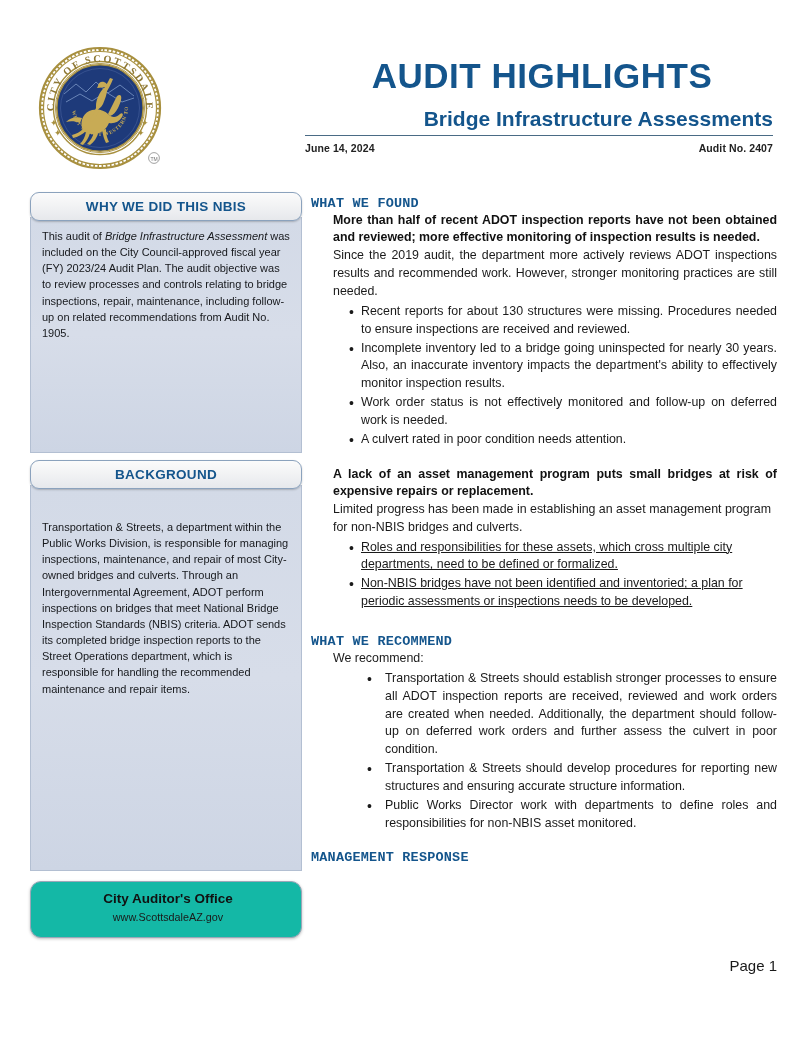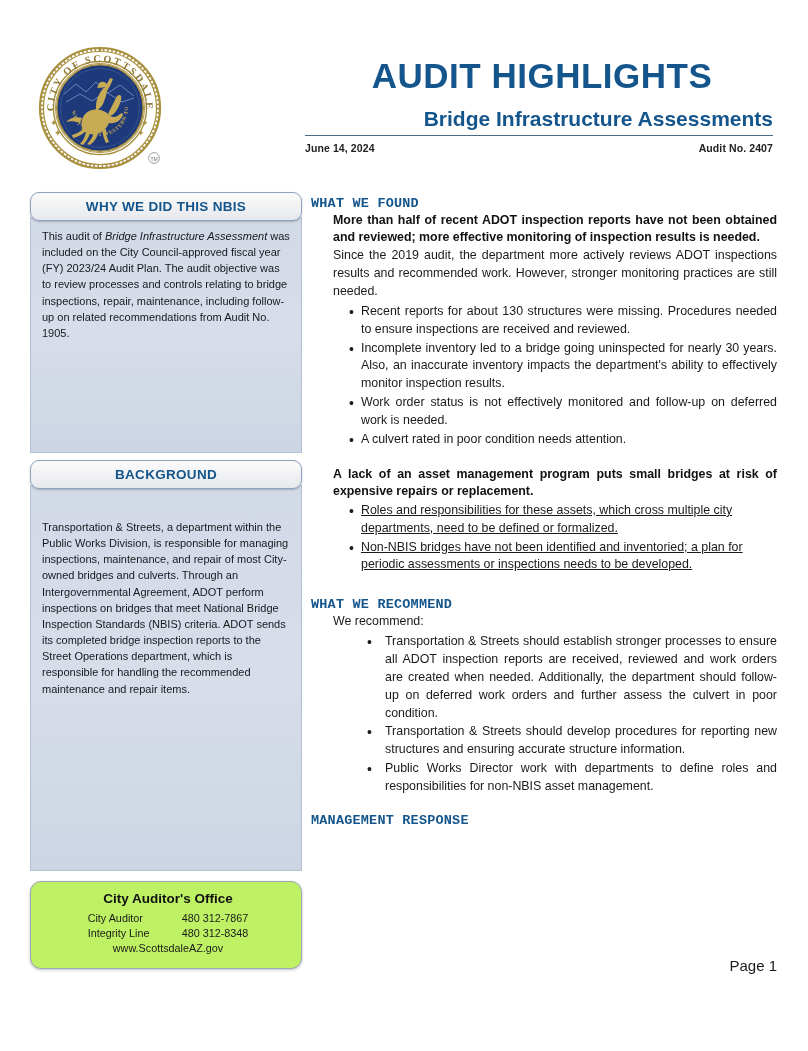--- a/index.html
+++ b/index.html
@@ -109,21 +109,21 @@
   }
   .panel-body p { margin: 0; }
   .panel-body em { font-style: italic; }
 
   .spacer-gap { height: 7px; }
 
   .contact-card {
     margin-top: 10px;
     border: 1px solid #9aa7b8;
     border-radius: 11px;
-    background: #bef264;
+    background: #14b8a6;
     box-shadow: 0 1px 3px rgba(0,0,0,0.25);
     padding: 9px 10px 14px 14px;
     text-align: center;
   }
   .contact-title {
     font-size: 13.5px;
     font-weight: bold;
     color: #111;
     margin-bottom: 5px;
   }
@@ -319,30 +319,20 @@
 
   <div class="spacer-gap"></div>
 
   <div class="panel-head">BACKGROUND</div>
   <div class="panel-body background">
     <p>Transportation &amp; Streets, a department within the Public Works Division, is responsible for managing inspections, maintenance, and repair of most City-owned bridges and culverts. Through an Intergovernmental Agreement, ADOT perform inspections on bridges that meet National Bridge Inspection Standards (NBIS) criteria. ADOT sends its completed bridge inspection reports to the Street Operations department, which is responsible for handling the recommended maintenance and repair items.</p>
   </div>
 
   <div class="contact-card">
     <div class="contact-title">City Auditor's Office</div>
-    <div class="contact-lines">
-      <div class="contact-row">
-        <span class="contact-label">City Auditor</span>
-        <span class="contact-val">480 312-7867</span>
-      </div>
-      <div class="contact-row">
-        <span class="contact-label">Integrity Line</span>
-        <span class="contact-val">480 312-8348</span>
-      </div>
-    </div>
     <div class="contact-web">www.ScottsdaleAZ.gov</div>
   </div>
 </div>
 
 <div class="main">
 
   <div class="sec-head">WHAT WE FOUND</div>
 
   <div class="indent">
     <p class="lead-bold">More than half of recent ADOT inspection reports have not been obtained and reviewed; more effective monitoring of inspection results is needed.</p>
@@ -352,36 +342,37 @@
     <li>Recent reports for about 130 structures were missing. Procedures needed to ensure inspections are received and reviewed.</li>
     <li>Incomplete inventory led to a bridge going uninspected for nearly 30 years. Also, an inaccurate inventory impacts the department's ability to effectively monitor inspection results.</li>
     <li>Work order status is not effectively monitored and follow-up on deferred work is needed.</li>
     <li>A culvert rated in poor condition needs attention.</li>
   </ul>
 
   <div class="block-gap-lg"></div>
 
   <div class="indent">
     <p class="lead-bold">A lack of an asset management program puts small bridges at risk of expensive repairs or replacement.</p>
+    <p class="para left">Limited progress has been made in establishing an asset management program for non-NBIS bridges and culverts.</p>
   </div>
   <ul class="bullets left">
     <li>Roles and responsibilities for these assets, which cross multiple city departments, need to be defined or formalized.</li>
     <li>Non-NBIS bridges have not been identified and inventoried; a plan for periodic assessments or inspections needs to be developed.</li>
   </ul>
 
   <div class="block-gap-sm"></div>
 
   <div class="sec-head spaced">WHAT WE RECOMMEND</div>
   <div class="indent">
     <p class="para left">We recommend:</p>
   </div>
   <ul class="bullets deep">
     <li>Transportation &amp; Streets should establish stronger processes to ensure all ADOT inspection reports are received, reviewed and work orders are created when needed. Additionally, the department should follow-up on deferred work orders and further assess the culvert in poor condition.</li>
     <li>Transportation &amp; Streets should develop procedures for reporting new structures and ensuring accurate structure information.</li>
-    <li>Public Works Director work with departments to define roles and responsibilities for non-NBIS asset management.</li>
+    <li>Public Works Director work with departments to define roles and responsibilities for non-NBIS asset monitored.</li>
   </ul>
 
   <div class="block-gap-lg"></div>
 
   <div class="sec-head">MANAGEMENT RESPONSE</div>
 </div>
 
 <div class="page-num">Page 1</div>
 
 </body></html>

